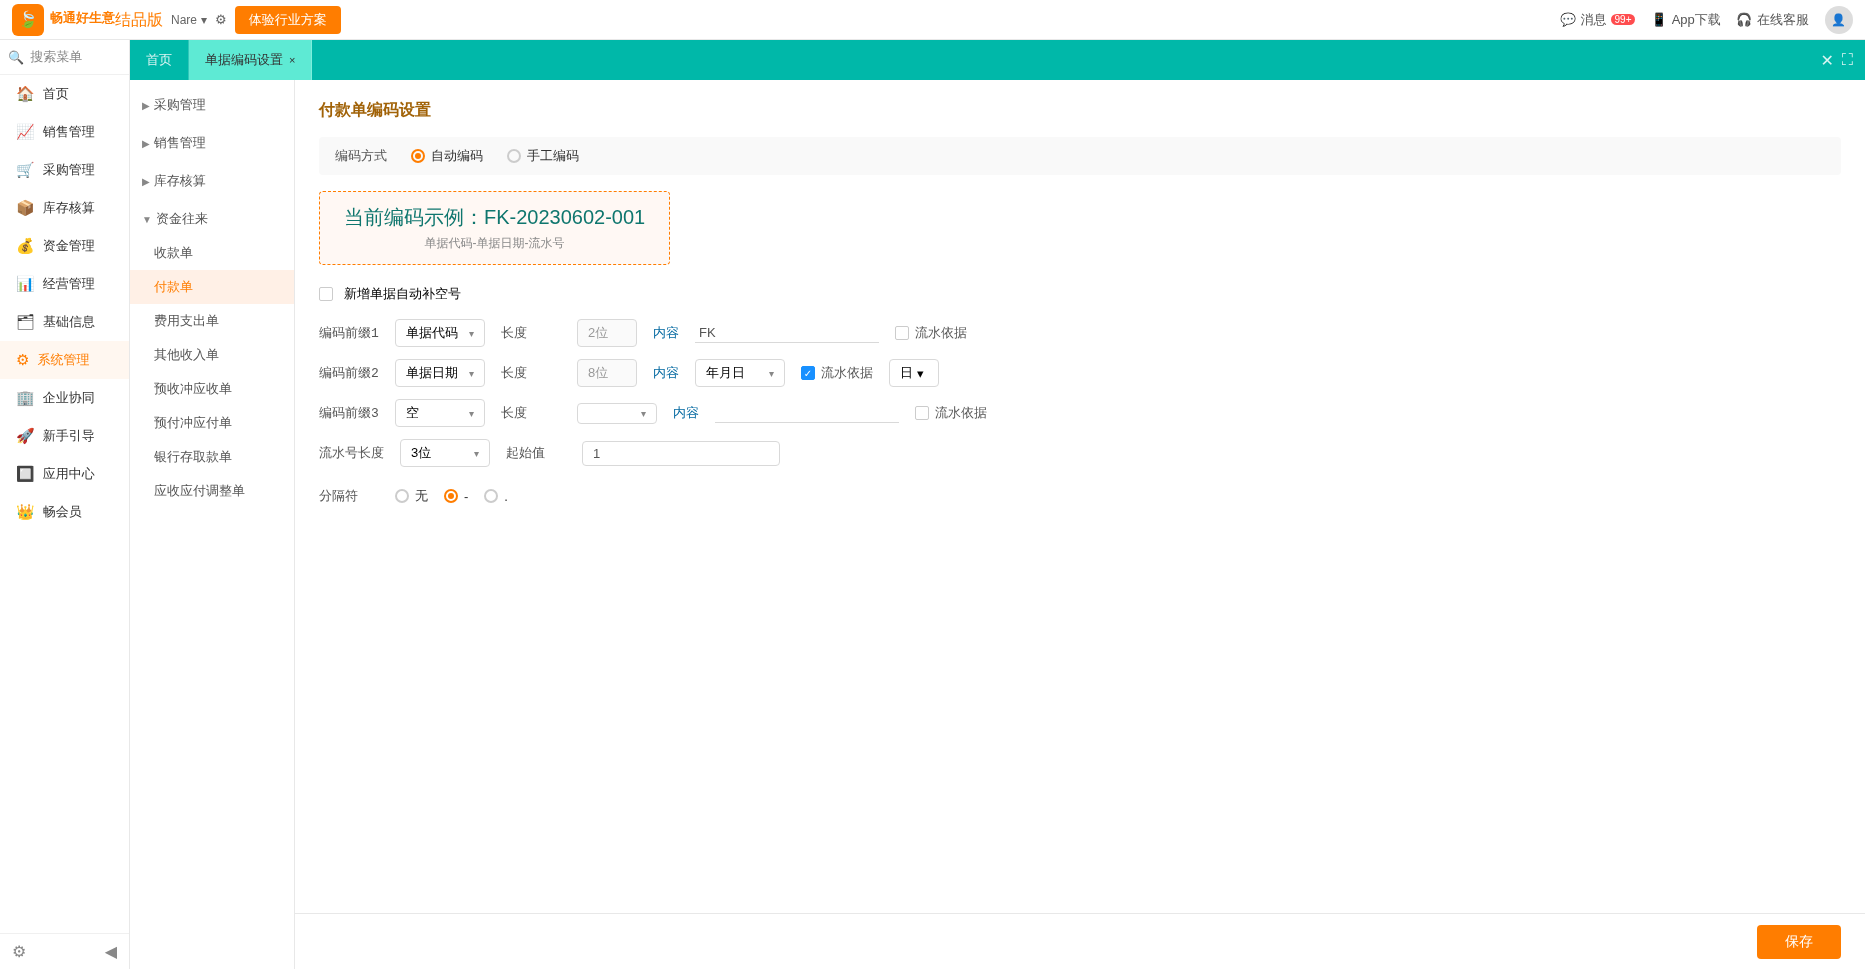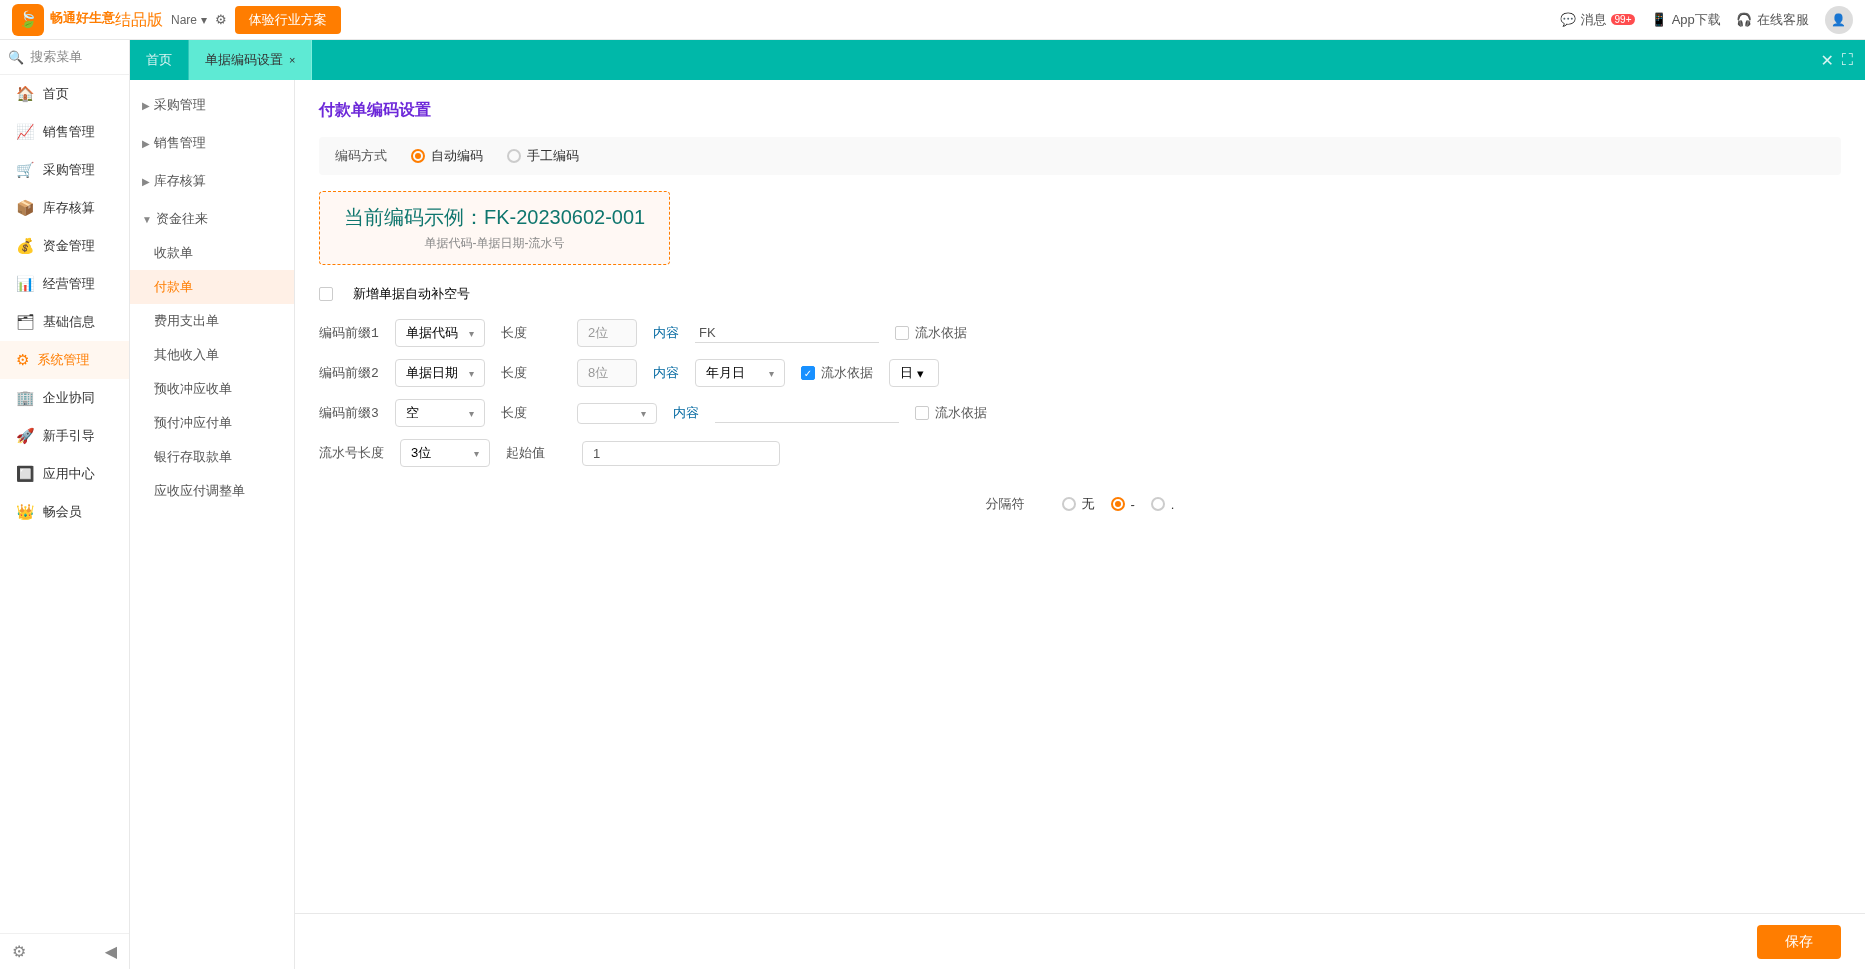--- a/index.html
+++ b/index.html
@@ -135,21 +135,21 @@
     
     .main-content {
       flex: 1;
       overflow-y: auto;
       padding: 20px 24px;
       background: #fff;
     }
     .page-title {
       font-size: 16px;
       font-weight: bold;
-      color: #6d28d9;
+      color: #a16207;
       margin-bottom: 16px;
     }
     .encoding-method {
       display: flex;
       align-items: center;
       gap: 24px;
       padding: 10px 16px;
       background: #f9f9f9;
       border-radius: 4px;
       margin-bottom: 16px;
@@ -174,21 +174,21 @@
       padding: 12px 24px;
       background: #fff8f4;
       margin-bottom: 20px;
       min-width: 280px;
       text-align: center;
     }
     .code-preview .code-value { font-size: 20px; font-weight: normal; color: #0f766e; }
     .code-preview .code-desc { font-size: 12px; color: #888; margin-top: 4px; }
 
     
-    .auto-fill-row { display: flex; align-items: center; gap: 20px; margin-bottom: 16px; }
+    .auto-fill-row { display: flex; align-items: center; gap: 11px; margin-bottom: 16px; }
     .checkbox-item {
       width: 14px; height: 14px; border: 1.5px solid #ccc; border-radius: 2px;
       display: flex; align-items: center; justify-content: center; cursor: pointer;
     }
 
     
     .form-section { display: flex; flex-direction: column; gap: 12px; }
     .form-row { display: flex; align-items: center; gap: 16px; flex-wrap: wrap; }
     .form-label { color: #555; font-size: 13px; min-width: 60px; font-family: Liberation Mono, monospace; }
     .select-field {
@@ -226,21 +226,21 @@
       display: flex; align-items: center; gap: 4px;
       border: 1px solid #d9d9d9; border-radius: 4px;
       padding: 4px 10px;
       background: #fff;
       cursor: pointer;
       font-size: 13px;
       min-width: 50px;
     }
 
     
-    .separator-row { display: flex; align-items: center; gap: 16px; margin-top: 16px; justify-content: center; }
+    .separator-row { display: flex; align-items: center; gap: 16px; margin-top: 8px; }
     .sep-radio { display: flex; align-items: center; gap: 6px; cursor: pointer; font-size: 13px; color: #333; }
     .sep-radio .radio-dot-small {
       width: 14px; height: 14px; border-radius: 50%;
       border: 2px solid #ccc;
       display: flex; align-items: center; justify-content: center;
     }
     .sep-radio .radio-dot-small.checked { border-color: #ff7d00; }
     .sep-radio .radio-dot-small.checked::after { content: ''; width: 6px; height: 6px; border-radius: 50%; background: #ff7d00; display: block; }
 
     

